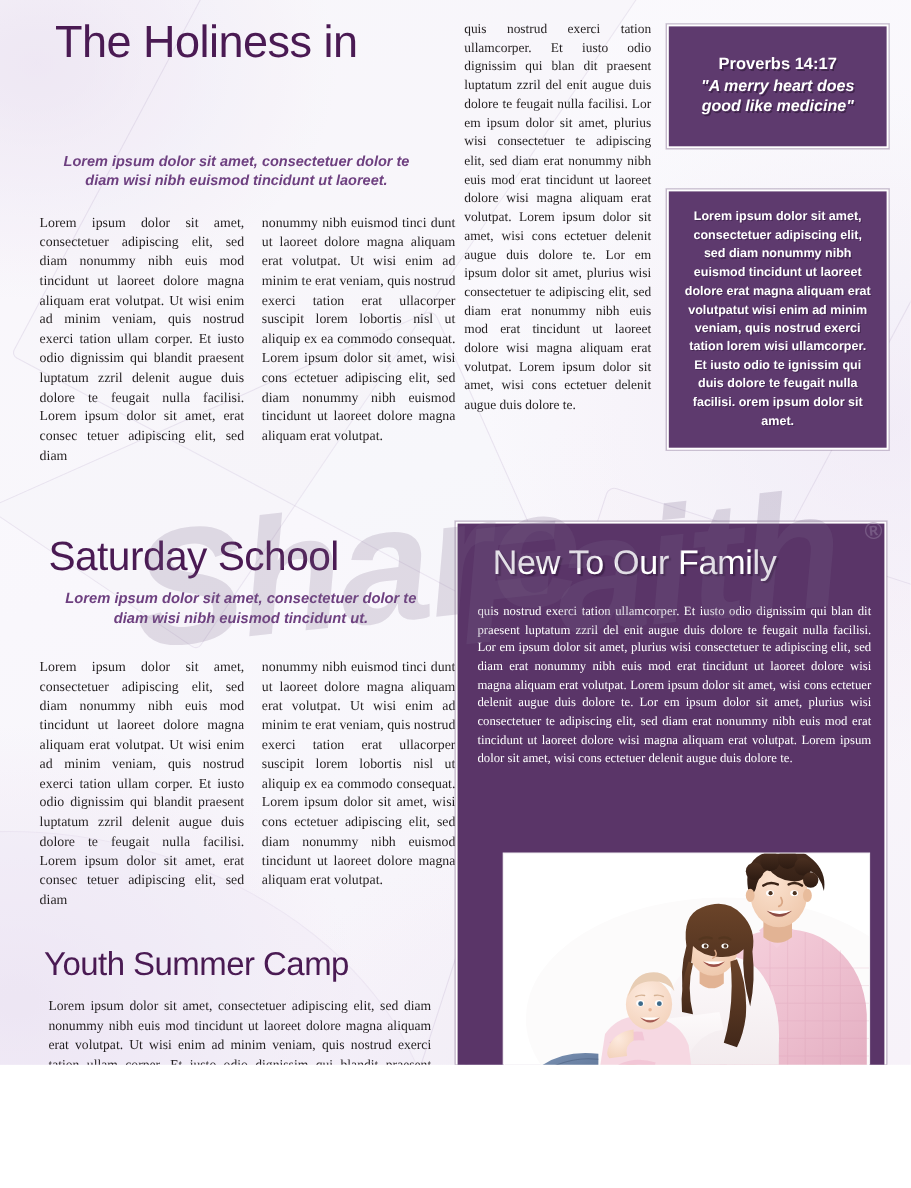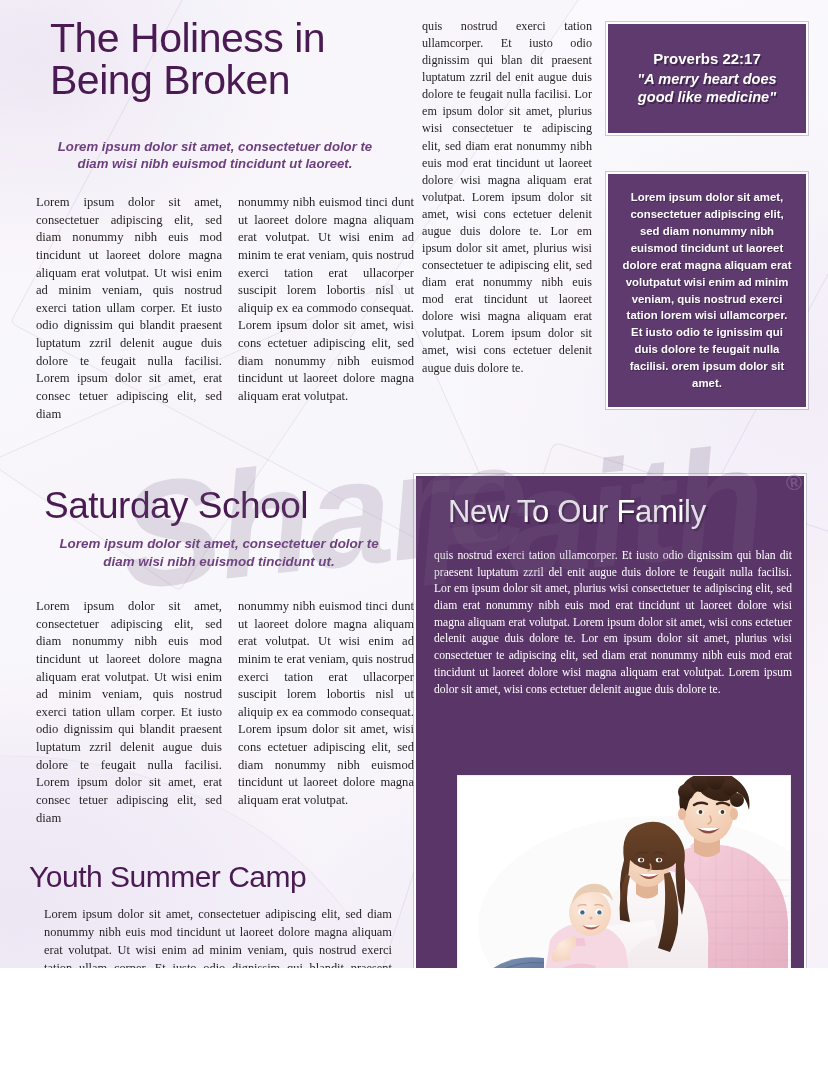--- a/index.html
+++ b/index.html
@@ -137,21 +137,21 @@
     position:absolute; left:44px; top:535px; width:350px;
     font-size: 13.4px;
   }
   #ss-col1 { position:absolute; left:36px; top:598px; width:186px;
              font-size:12.6px; line-height:1.40; }
   #ss-col2 { position:absolute; left:238px; top:598px; width:176px;
              font-size:12.6px; line-height:1.40; }
 
   
   #title-youth {
-    position:absolute; left:29px; top:862px;
+    position:absolute; left:40px; top:862px;
     font-size: 30px;
   }
   #youth-body {
     position:absolute; left:44px; top:905px; width:348px;
     font-size:12.4px; line-height:1.46;
   }
 
   
   #family-panel {
     position:absolute; left:414px; top:474px; width:392px; height:546px;
@@ -225,32 +225,31 @@
   <div class="swoosh sw1"></div>
   <div class="swoosh sw2"></div>
   <div class="swoosh sw3"></div>
   <div class="swoosh sw4"></div>
   <div class="swoosh sw5"></div>
 
   <section id="article-top">
 
     <h1 id="title-main" class="headline">
       <span class="l1">The Holiness in</span>
-      <span class="l2">Being Broken</span>
     </h1>
 
     <p id="sub-main" class="subhead">Lorem ipsum dolor sit amet, consectetuer dolor te diam wisi nibh euismod tincidunt ut laoreet.</p>
 
     <p id="col1" class="bodytext">Lorem ipsum dolor sit amet, consectetuer adipiscing elit, sed diam nonummy nibh euis mod tincidunt ut laoreet dolore magna aliquam erat volutpat. Ut wisi enim ad minim veniam, quis nostrud exerci tation ullam corper. Et iusto odio dignissim qui blandit praesent luptatum zzril delenit augue duis dolore te feugait nulla facilisi. Lorem ipsum dolor sit amet, erat consec tetuer adipiscing elit, sed diam</p>
     <p id="col2" class="bodytext">nonummy nibh euismod tinci dunt ut laoreet dolore magna aliquam erat volutpat. Ut wisi enim ad minim te erat veniam, quis nostrud exerci tation erat ullacorper suscipit lorem lobortis nisl ut aliquip ex ea commodo consequat. Lorem ipsum dolor sit amet, wisi cons ectetuer adipiscing elit, sed diam nonummy nibh euismod tincidunt ut laoreet dolore magna aliquam erat volutpat.</p>
     <p id="col3" class="bodytext">quis nostrud exerci tation ullamcorper. Et iusto odio dignissim qui blan dit praesent luptatum zzril del enit augue duis dolore te feugait nulla facilisi. Lor em ipsum dolor sit amet, plurius wisi consectetuer te adipiscing elit, sed diam erat nonummy nibh euis mod erat tincidunt ut laoreet dolore wisi magna aliquam erat volutpat. Lorem ipsum dolor  sit amet, wisi cons ectetuer delenit augue duis dolore te. Lor em ipsum dolor sit amet, plurius wisi consectetuer te adipiscing elit, sed diam erat nonummy nibh euis mod erat tincidunt ut laoreet dolore wisi magna aliquam erat volutpat.  Lorem ipsum dolor  sit amet, wisi cons ectetuer delenit augue duis dolore te.</p>
   </section>
 
   <aside id="verse-box">
-    <div id="verse-ref">Proverbs 22:17</div>
+    <div id="verse-ref">Proverbs 14:17</div>
     <div id="verse-text">"A merry heart does good like medicine"</div>
   </aside>
 
   <aside id="sidebar-box">
     <div id="sidebar-text">Lorem ipsum dolor sit amet, consectetuer adipiscing elit, sed diam nonummy nibh euismod tincidunt ut laoreet dolore erat magna aliquam erat volutpatut  wisi enim ad minim veniam, quis nostrud exerci tation lorem wisi ullamcorper. Et iusto odio te ignissim qui duis dolore te feugait nulla facilisi. orem ipsum dolor sit amet.</div>
   </aside>
 
   <section>
     <h2 id="title-sunday" class="headline">Saturday School</h2>
     <p id="sub-sunday" class="subhead">Lorem ipsum dolor sit amet, consectetuer dolor te  diam wisi nibh euismod tincidunt ut.</p>

